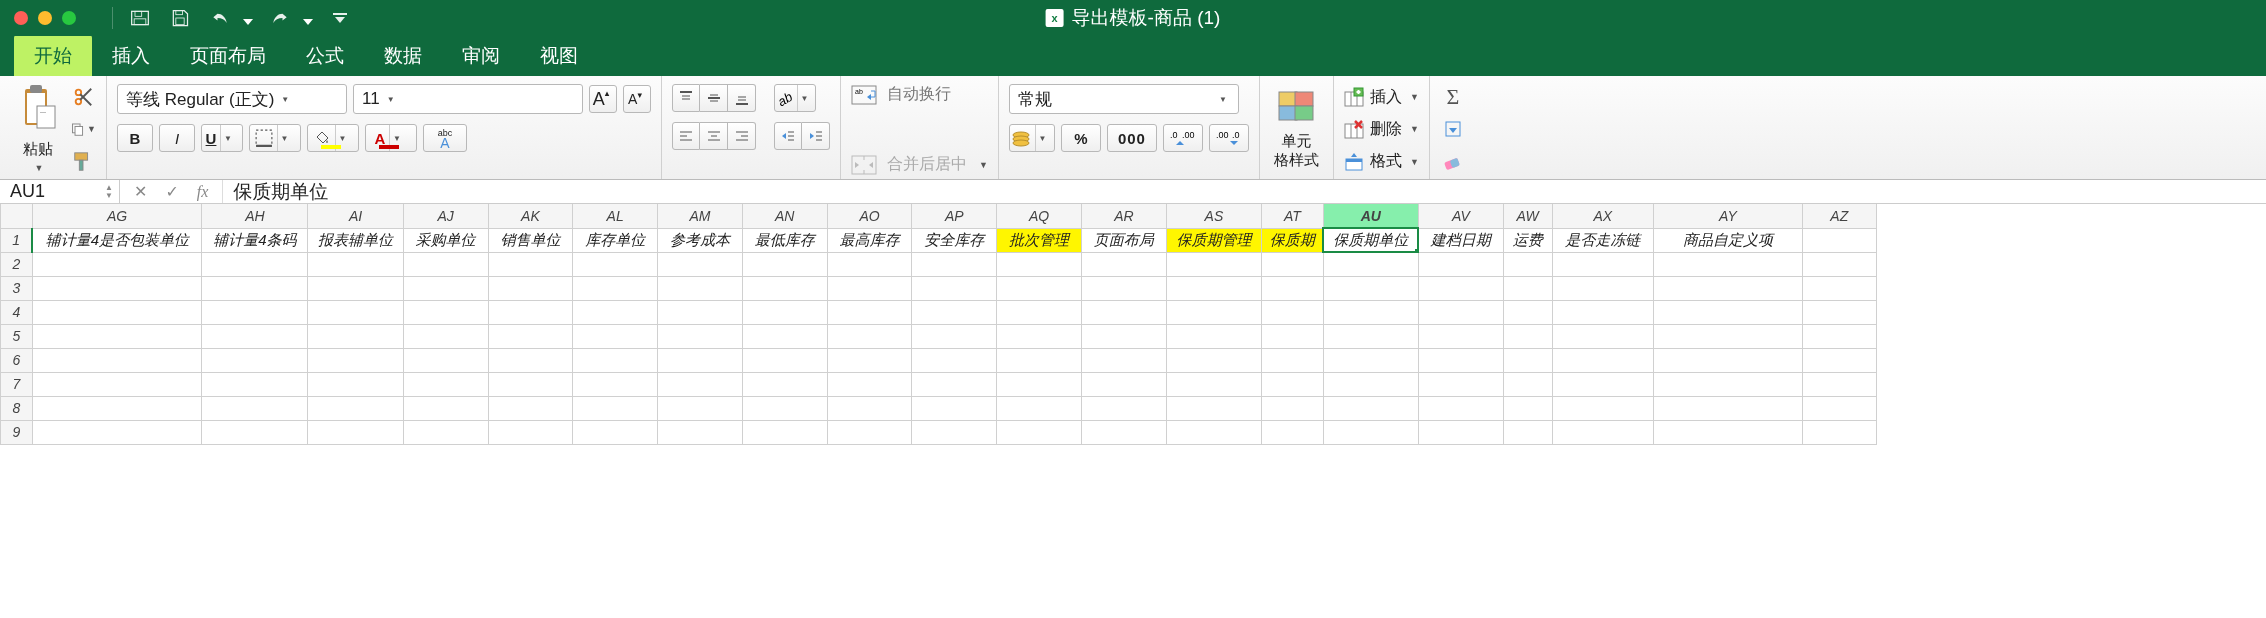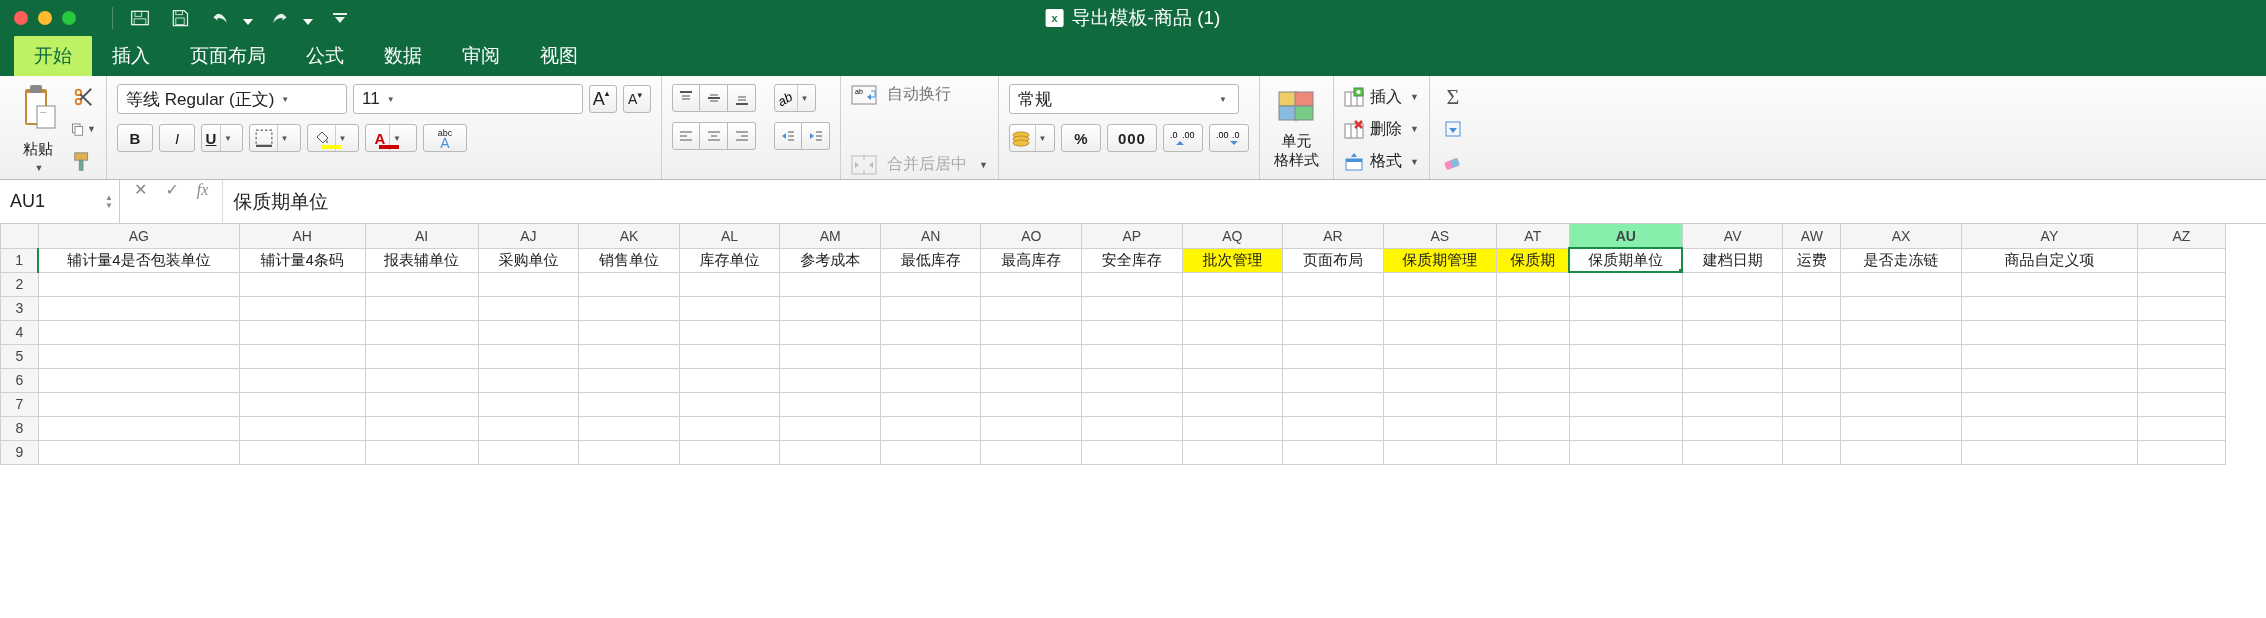--- a/index.html
+++ b/index.html
@@ -52,32 +52,32 @@
   .seg .smbtn:first-child { border-top-right-radius:0; border-bottom-right-radius:0; }
   .seg .smbtn:not(:first-child):not(:last-child){border-radius:0;}
   svg { display:block; }
   .lbl-r { font-size:16px; color:#777; display:flex; align-items:center; gap:10px; cursor:pointer; }
   .lbl-r.disabled { color:#aaa; }
   .dropdown.wide { width:200px; }
   .cells-row { display:flex; align-items:center; gap:6px; font-size:16px; cursor:pointer; }
   .cells-ico { width:20px; height:20px; }
   
   
-  .fbar { height:44px; border-bottom:1px solid #ccc; display:flex; align-items:flex-start; background:#fff; }
+  .fbar { height:24px; border-bottom:1px solid #ccc; display:flex; align-items:center; background:#fff; }
   .cellref { width:120px; height:100%; border-right:1px solid #ccc; display:flex; align-items:center; padding-left:10px; font-size:18px; }
   .stepper { display:flex; flex-direction:column; margin-left:auto; margin-right:6px; }
   .stepper div { font-size:8px; color:#888; line-height:8px; cursor:pointer; }
   .fx-icons { display:flex; align-items:center; gap:18px; padding:0 14px; color:#888; }
   .fx-icons span { cursor:pointer; font-size:16px; }
   .fx { font-style:italic; font-family:"Times New Roman", serif; font-size:19px; }
   .formula-input { flex:1; padding:0 10px; font-size:19px; border-left:1px solid #ddd; height:100%; display:flex; align-items:center; }
   
   
   .grid-wrap { position:relative; }
-  table.grid { border-collapse:collapse; table-layout:fixed; width:2226px; font-size:15px; }
+  table.grid { border-collapse:collapse; table-layout:fixed; width:1877px; font-size:15px;font-style:italic; }
   table.grid th, table.grid td { border:1px solid #d0d0d0; height:24px; padding:0; }
   table.grid th { background:#f5f5f5; font-weight:400; color:#444; font-size:14px; border-top:none; }
   table.grid th.col-h { height:22px; }
   table.grid th.row-h { width:30px; text-align:center; }
   .corner { width:30px; background:#f5f5f5; border:1px solid #d0d0d0; border-top:none; border-left:none; }
   .col-h.selected { background:#86efac; font-weight:600; }
   .data-cell { text-align:center; white-space:nowrap; overflow:hidden; }
   .hl { background:#fff600; }
   .sel { outline:2px solid #1a8b45; outline-offset:-1px; position:relative; }
   .sel::after { content:""; position:absolute; right:-3px; bottom:-3px; width:6px; height:6px; background:#1a8b45; }

